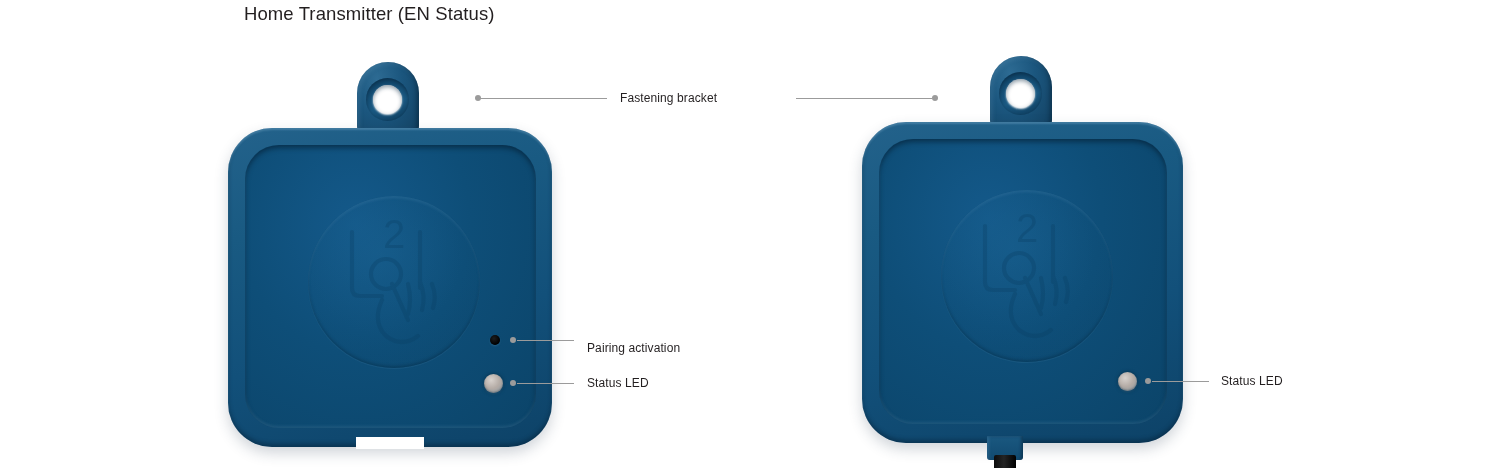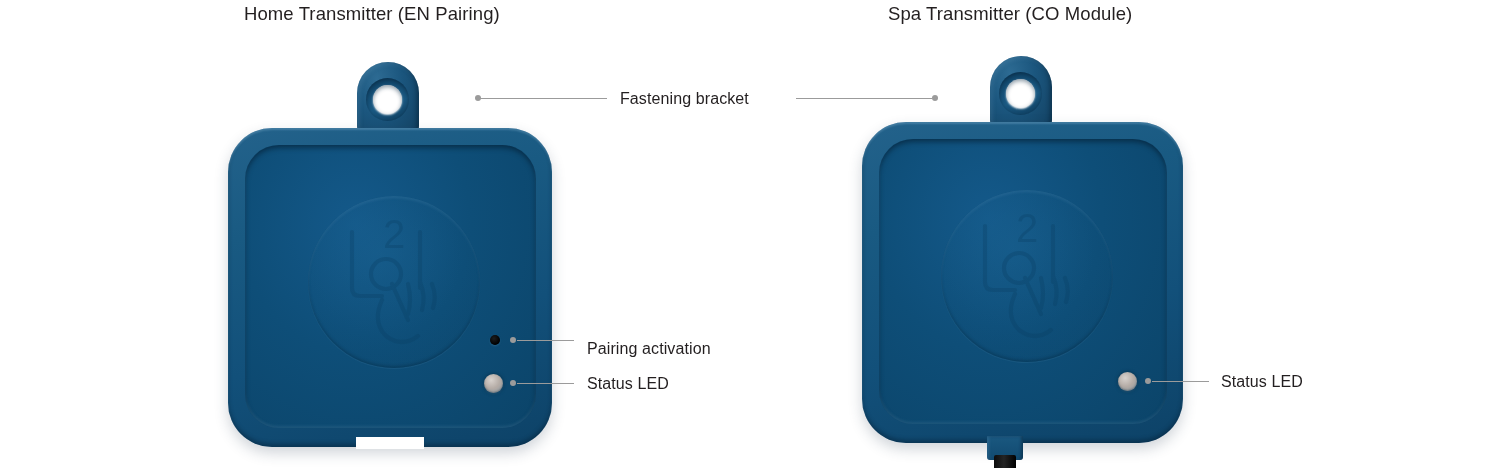--- a/index.html
+++ b/index.html
@@ -21,21 +21,21 @@
     color:#231f20;
     white-space:nowrap;
     letter-spacing:0.1px;
   }
   #title-left{left:244px;top:3px;}
   #title-right{left:888px;top:3px;}
 
   
   .callout-label{
     position:absolute;
-    font-size:16px;
+    font-size:12px;
     line-height:21px;
     color:#231f20;
     white-space:nowrap;
     letter-spacing:0.1px;
   }
   #lbl-bracket{left:620px;top:88px;}
   #lbl-pairing{left:587px;top:330px;margin-top:8px;}
   #lbl-status-left{left:587px;top:373px;}
   #lbl-status-right{left:1221px;top:371px;}
 
@@ -161,23 +161,22 @@
       inset 0 -1px 2px rgba(40,60,75,.45),
       0 0 3px 1px rgba(10,45,70,.55),
       0 1px 2px rgba(150,200,230,.20);
   }
 </style>
 </head>
 <body>
 
 <div class="stage">
 
-  <div class="title" id="title-left">Home Transmitter (EN Pairing)</div>
-
-  <div class="title" id="title-right">Spa Transmitter (CO Module)</div>
+  <div class="title" id="title-left">Home Transmitter (EN Status)</div>
+
 
   <div class="device" id="device-home">
 
     <div class="bracket" style="left:357px;top:62px;"></div>
     <div class="bracket-hole-ring" style="left:366px;top:78px;"></div>
     <div class="bracket-hole" style="left:373px;top:85px;"></div>
 
     <div class="shell" style="left:228px;top:128px;width:324px;height:319px;"></div>
 
     <div class="face" style="left:245px;top:145px;width:291px;height:283px;"></div>

